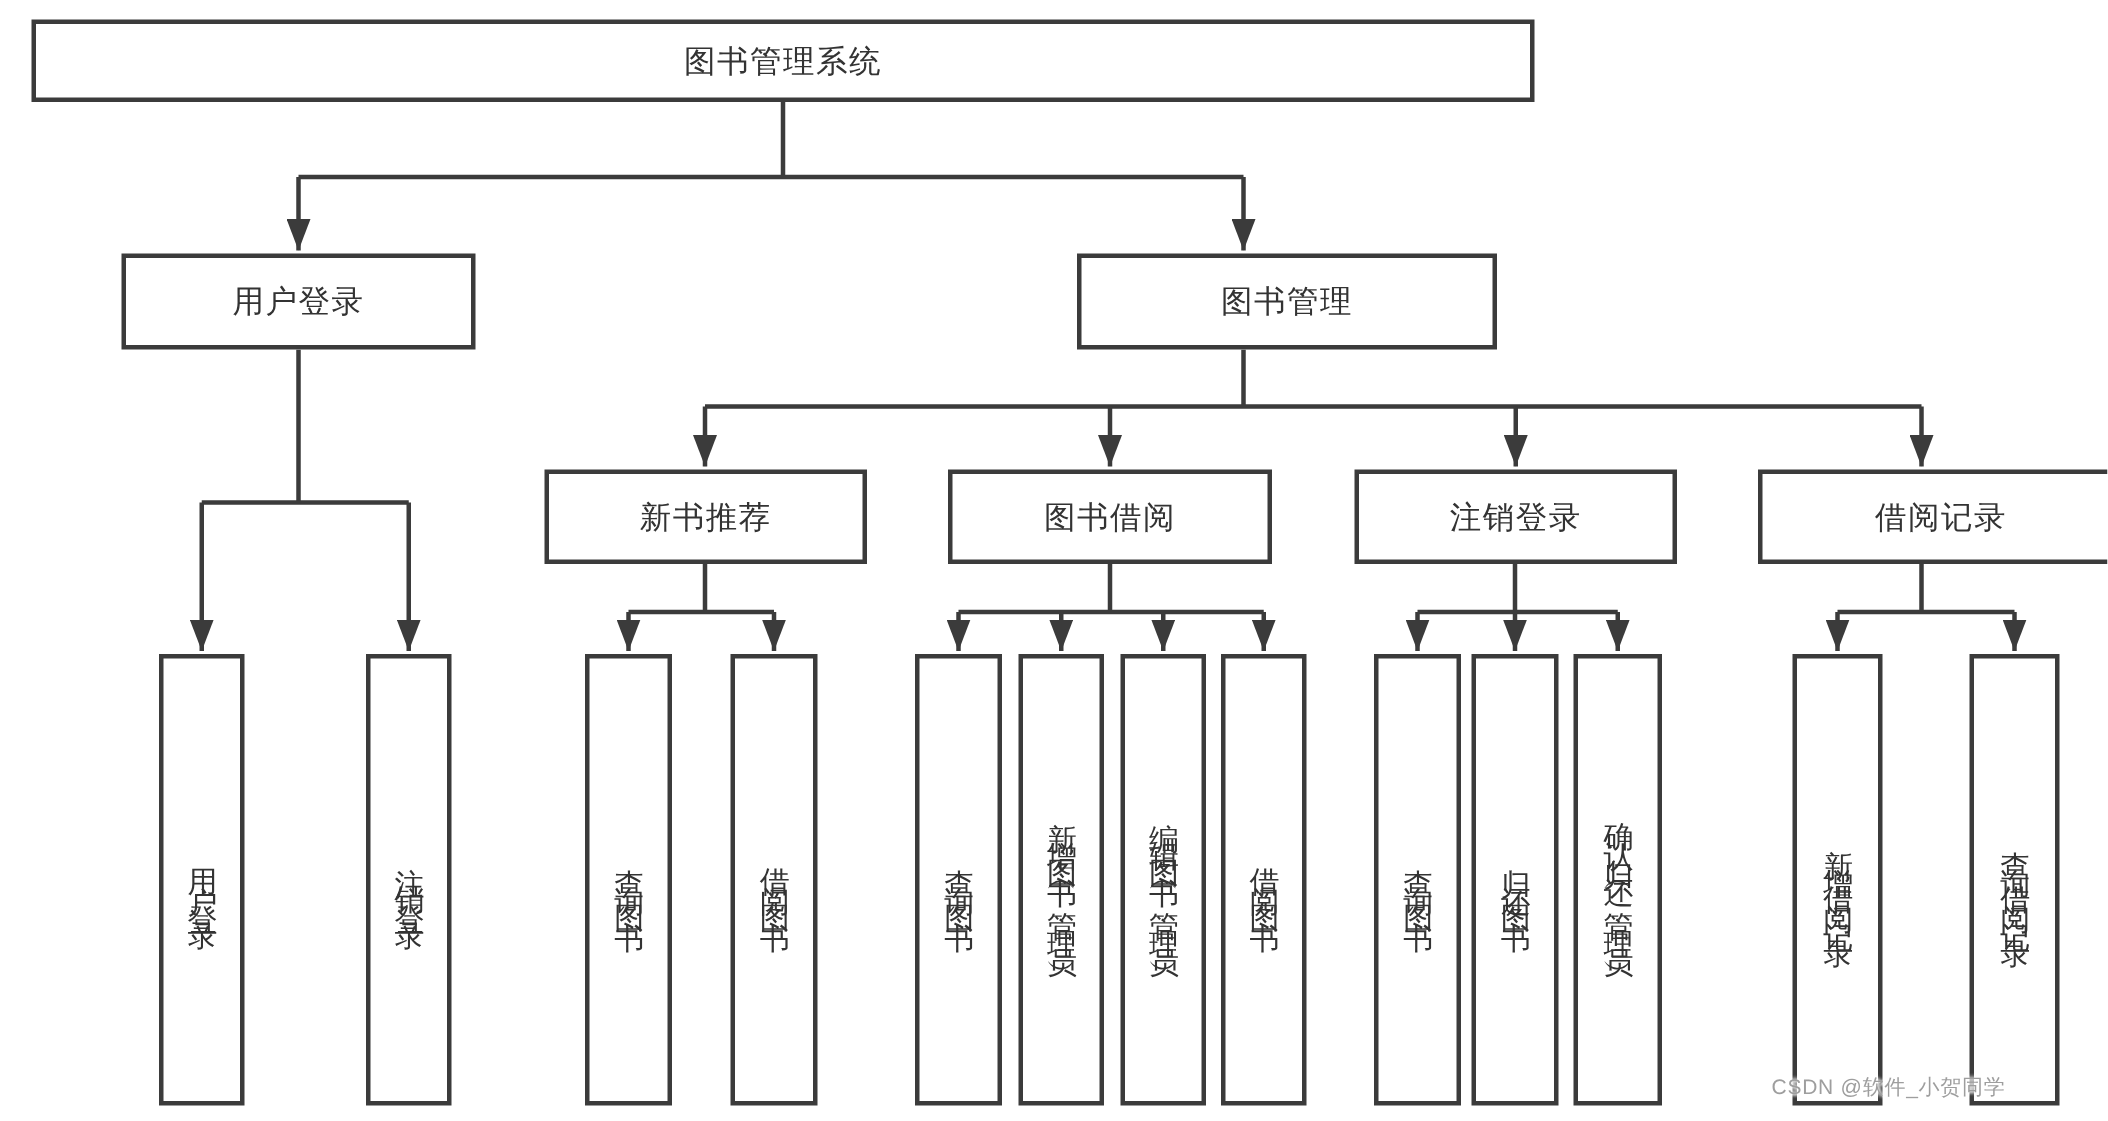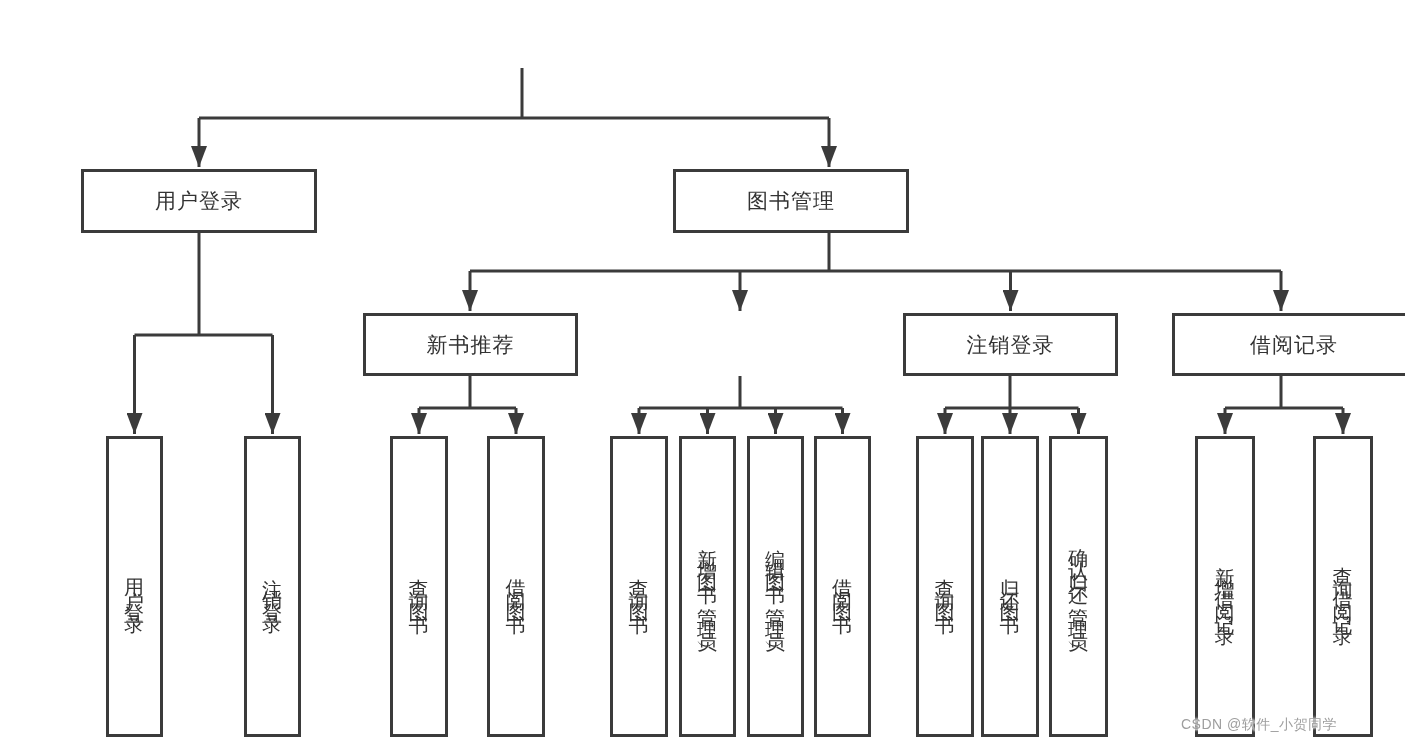--- a/index.html
+++ b/index.html
@@ -80,25 +80,27 @@
     <path fill="none" stroke="#3b3b3b" stroke-width="3" marker-end="url(#arrow)" d="M707.5 408 V434"></path>
     <path fill="none" stroke="#3b3b3b" stroke-width="3" marker-end="url(#arrow)" d="M775.5 408 V434"></path>
     <path fill="none" stroke="#3b3b3b" stroke-width="3" marker-end="url(#arrow)" d="M842.5 408 V434"></path>
     <path fill="none" stroke="#3b3b3b" stroke-width="3" marker-end="url(#arrow)" d="M945 408 V434"></path>
     <path fill="none" stroke="#3b3b3b" stroke-width="3" marker-end="url(#arrow)" d="M1010 408 V434"></path>
     <path fill="none" stroke="#3b3b3b" stroke-width="3" marker-end="url(#arrow)" d="M1078.5 408 V434"></path>
     <path fill="none" stroke="#3b3b3b" stroke-width="3" marker-end="url(#arrow)" d="M1225 408 V434"></path>
     <path fill="none" stroke="#3b3b3b" stroke-width="3" marker-end="url(#arrow)" d="M1343 408 V434"></path>
   </svg>
 
+  <div class="hbox" style="left:21px;top:13px;width:1002px;height:55px;">图书管理系统</div>
 
   <div class="hbox" style="left:81px;top:169px;width:236px;height:64px;">用户登录</div>
-  <div class="hbox" style="left:673px;top:169px;width:236px;height:64px;">图书管理</div>
+  <div class="hbox" style="left:718px;top:169px;width:280px;height:64px;">图书管理</div>
 
   <div class="hbox" style="left:363px;top:313px;width:215px;height:63px;">新书推荐</div>
+  <div class="hbox" style="left:632px;top:313px;width:216px;height:63px;">图书借阅</div>
   <div class="hbox" style="left:903px;top:313px;width:215px;height:63px;">注销登录</div>
   <div class="hbox" style="left:1172px;top:313px;width:244px;height:63px;">借阅记录</div>
 
   <div class="leaf" style="left:106px;width:57px;">用户登录</div>
   <div class="leaf" style="left:244px;width:57px;">注销登录</div>
 
   <div class="leaf" style="left:390px;width:58px;">查询图书</div>
   <div class="leaf" style="left:487px;width:58px;">借阅图书</div>
 
   <div class="leaf" style="left:610px;width:58px;">查询图书</div>

